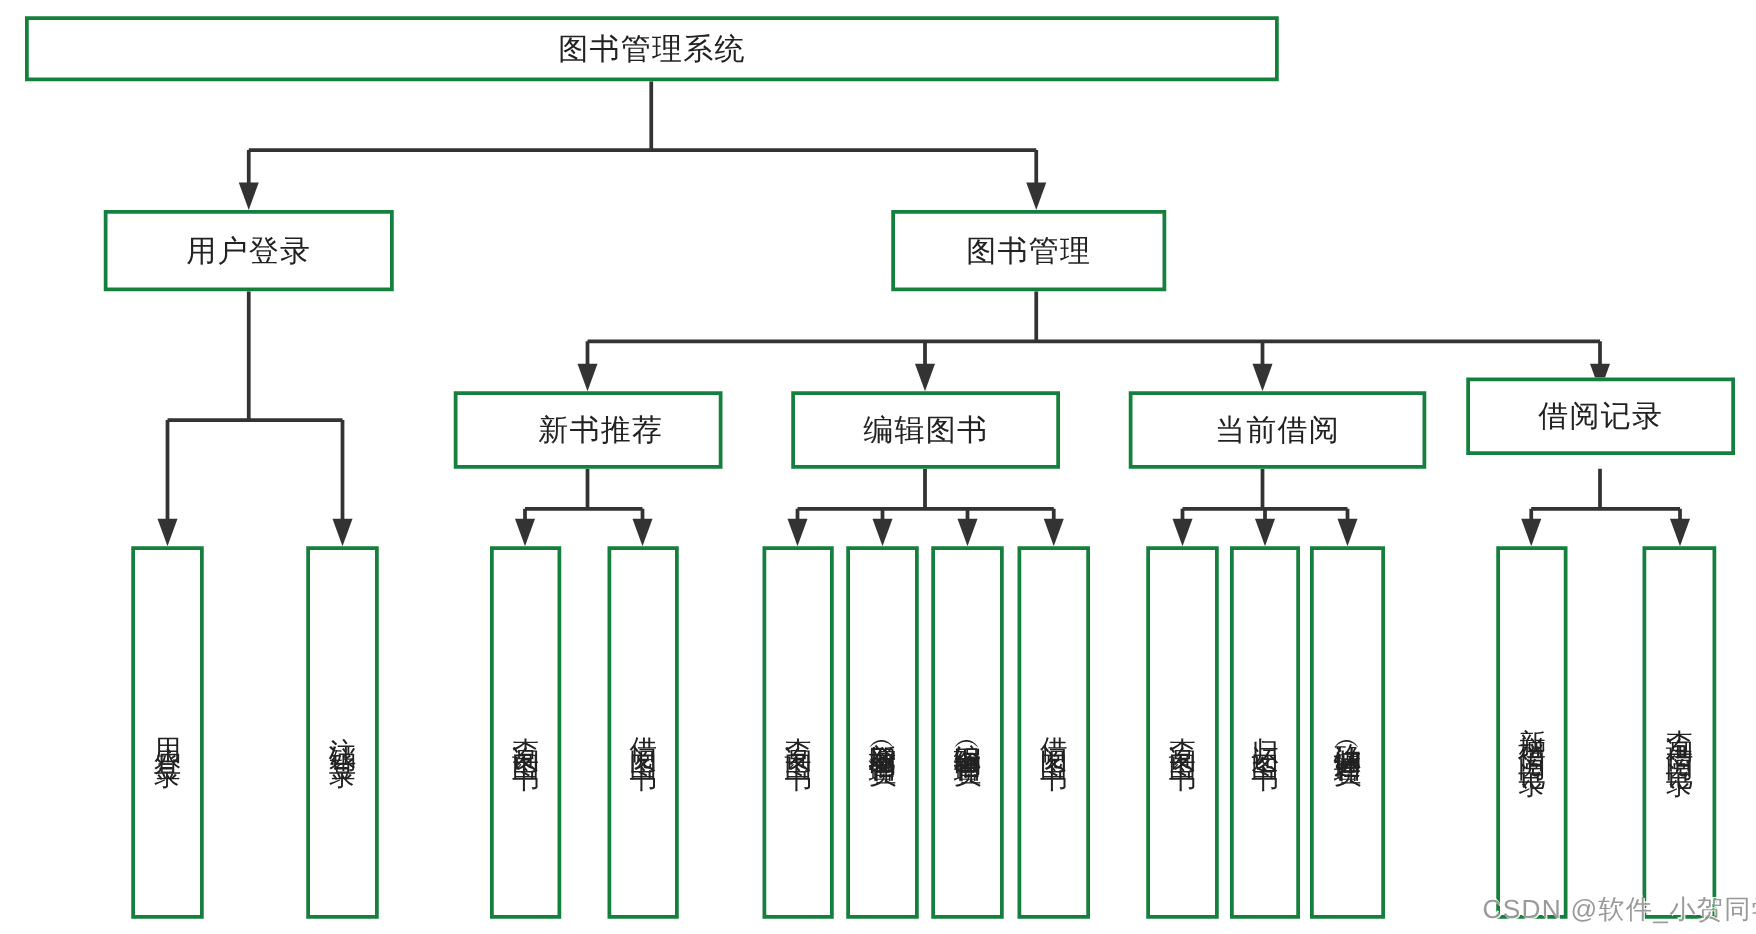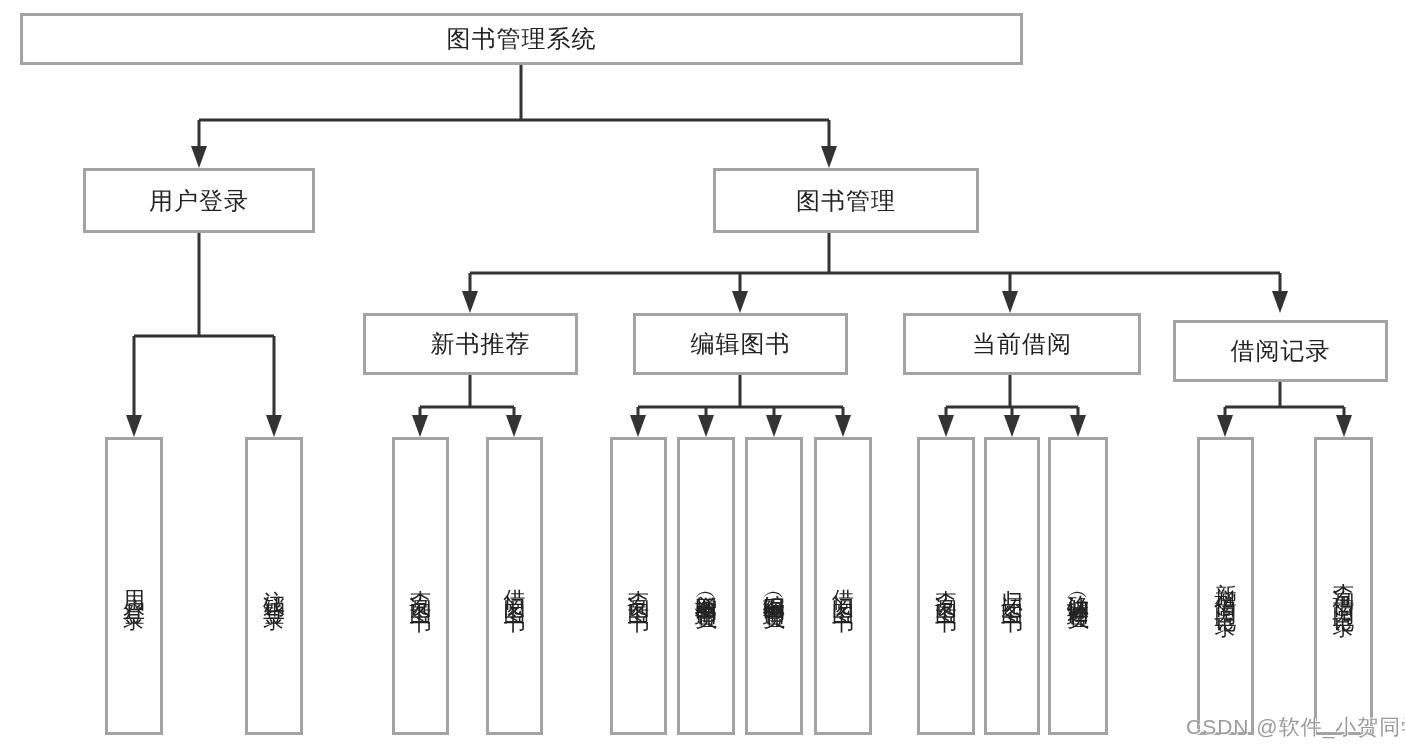--- a/index.html
+++ b/index.html
@@ -19,21 +19,21 @@
   .connectors path {
     fill: none;
     stroke: #333333;
     stroke-width: 3;
   }
   .connectors polygon { fill: #333333; stroke: none; }
   .box {
     position: absolute;
     box-sizing: border-box;
     background: #ffffff;
-    border: 3px solid #a3a3a3;
+    border: 3px solid #15803d;
     display: flex;
     align-items: center;
     justify-content: center;
     color: #222222;
   }
   .hlabel {
     font-size: 24px;
     letter-spacing: 1px;
     white-space: nowrap;
   }
@@ -106,34 +106,34 @@
     </g>
   </svg>
 
   <div class="box" style="left:20px; top:13px; width:1003px; height:52px;">
     <span class="hlabel">图书管理系统</span>
   </div>
 
   <div class="box" style="left:83px; top:168px; width:232px; height:65px;">
     <span class="hlabel">用户登录</span>
   </div>
-  <div class="box" style="left:713px; top:168px; width:266px; height:65px;">
+  <div class="box" style="left:713px; top:168px; width:220px; height:65px;">
     <span class="hlabel">图书管理</span>
   </div>
 
   <div class="box" style="left:363px; top:313px; width:215px; height:62px;padding-left:20px;">
     <span class="hlabel">新书推荐</span>
   </div>
   <div class="box" style="left:633px; top:313px; width:215px; height:62px;">
     <span class="hlabel">编辑图书</span>
   </div>
   <div class="box" style="left:903px; top:313px; width:238px; height:62px;">
     <span class="hlabel">当前借阅</span>
   </div>
-  <div class="box" style="left:1173px; top:320px; width:215px; height:62px;">
+  <div class="box" style="left:1173px; top:302px; width:215px; height:62px;">
     <span class="hlabel">借阅记录</span>
   </div>
 
   <div class="box vbox" style="left:105px; top:437px; width:58px; height:298px;">
     <span>用户登录</span>
   </div>
   <div class="box vbox" style="left:245px; top:437px; width:58px; height:298px;">
     <span>注销登录</span>
   </div>
 

